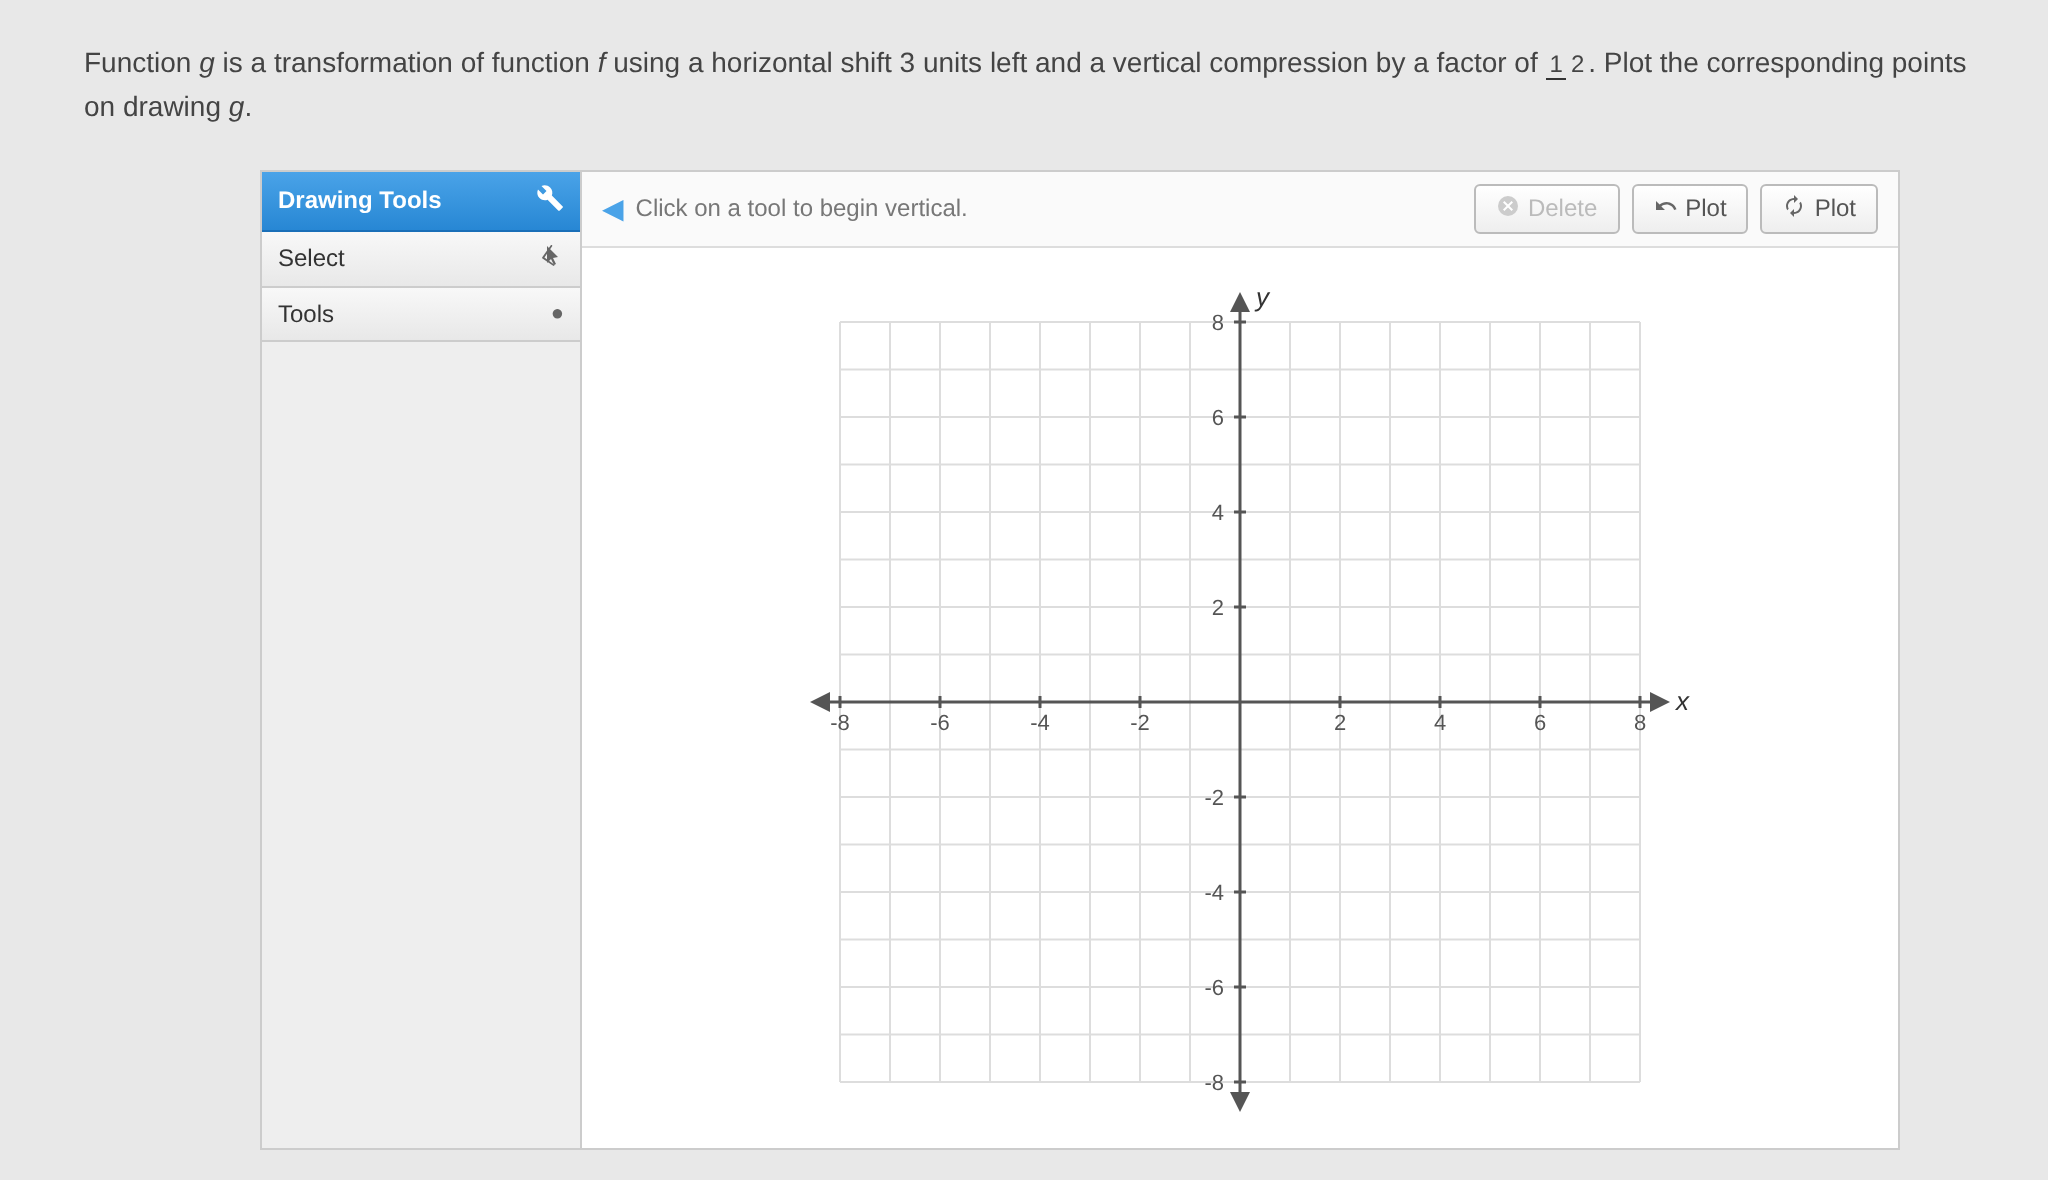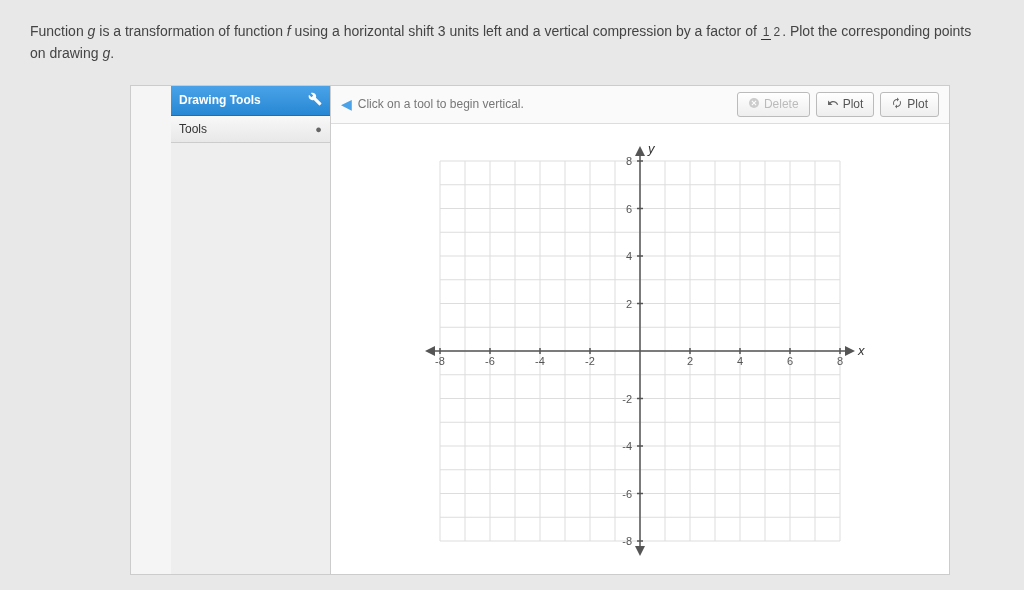--- a/index.html
+++ b/index.html
@@ -7,42 +7,41 @@
       font-family: Arial, sans-serif;
       background: #e8e8e8;
       width: 1024px;
       height: 590px;
       overflow: hidden;
       padding: 10px 30px;
       font-size: 13px;
       color: #333;
     }
     .question-text {
-      margin: 10px 0 20px 0;
+      margin: 10px 0 20px 12px;
       font-size: 14px;
       line-height: 1.6;
       color: #444;
     }
     .fraction {
       display: inline-block;
       vertical-align: middle;
       text-align: center;
       font-size: 12px;
       line-height: 1;
     }
     .fraction .num { border-bottom: 1px solid #333; padding: 0 2px; }
     .fraction .den { padding: 0 2px; }
     .workspace {
       display: flex;
       background: #f5f5f5;
       border: 1px solid #ccc;
       margin-left: 100px;
       width: 820px;
       height: 490px;
-      padding-left: 40px;
     }
     .tools-panel {
       width: 160px;
       background: #eee;
       border-right: 1px solid #ccc;
     }
     .tools-header {
       background: linear-gradient(#4aa3e8, #2787d4);
       color: #fff;
       font-weight: bold;
@@ -119,20 +118,29 @@
   <span>on drawing </span><i>g</i>.
 </div>
 
 <div class="workspace">
   <div class="tools-panel">
     <div class="tools-header">
       <span>Drawing Tools</span>
       <span>
         <svg width="14" height="14" viewBox="0 0 24 24">
             <path fill="#fff" d="M22.7 19l-9.1-9.1c.9-2.3.4-5-1.5-6.9-2-2-5-2.4-7.4-1.3L9 6l-3 3-4.3-4.3c-1.1 2.4-.7 5.4 1.3 7.4 1.9 1.9 4.6 2.4 6.9 1.5l9.1 9.1c.4.4 1 .4 1.4 0l2.3-2.3c.5-.4.5-1.1 0-1.4z"></path>
+          </svg>
+      </span>
+    </div>
+    <div class="tool-row">
+      <span>Select</span>
+      <span class="tool-icon">
+        <svg width="12" height="12" viewBox="0 0 24 24">
+            <path fill="#666" d="M13.64 21.97c-.16 0-.32-.05-.46-.15L2.46 14.4c-.38-.27-.47-.79-.2-1.17l8.53-11.9c.27-.37.79-.46 1.17-.19.37.27.46.79.19 1.17L4.42 13.47l9.69 6.96c.38.27.47.79.2 1.17-.16.23-.42.37-.67.37z"></path>
+            <path fill="#666" d="M7 2l11 11-5 1 3 6-2 1-3-6-4 4z"></path>
           </svg>
       </span>
     </div>
     <div class="tool-row">
       <span>Tools</span>
       <span class="tool-icon">●</span>
     </div>
   </div>
 
   <div class="draw-area">

